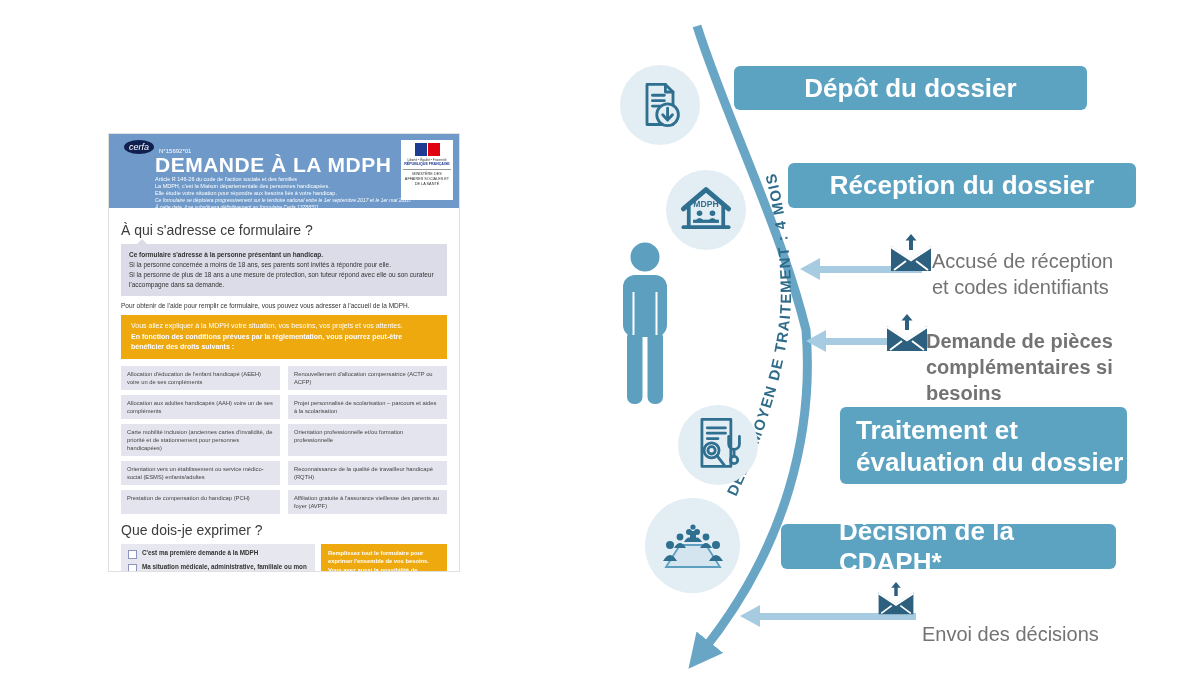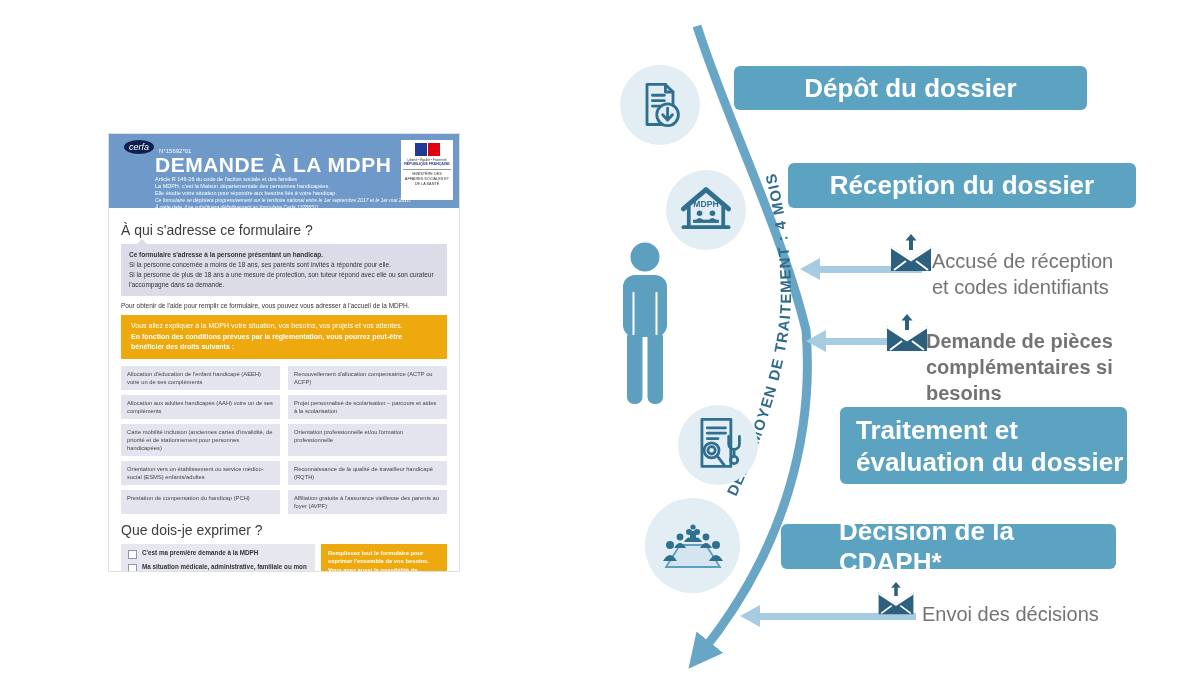--- a/index.html
+++ b/index.html
@@ -64,21 +64,21 @@
   #arrow-3{left:760px;top:613px;width:156px;}
 
   .mail-icon{position:absolute;z-index:4;}
   #mail-1{left:888px;top:234px;}
   #mail-2{left:884px;top:314px;}
   #mail-3{left:876px;top:582px;}
 
   .side-label{position:absolute;color:#737373;font-size:20px;line-height:26px;z-index:3;}
   #label-1{left:932px;top:248px;width:196px;}
   #label-2{left:926px;top:328px;width:196px;font-weight:bold;}
-  #label-3{left:922px;top:601px;width:260px;}
+  #label-3{left:922px;top:621px;width:260px;}
 </style>
 </head>
 <body>
 
 <div id="form-doc" class="abs">
   <div class="form-header">
     <div class="cerfa-row">
       <div class="cerfa-oval">cerfa</div>
       <div class="cerfa-num">N°15692*01</div>
     </div>

